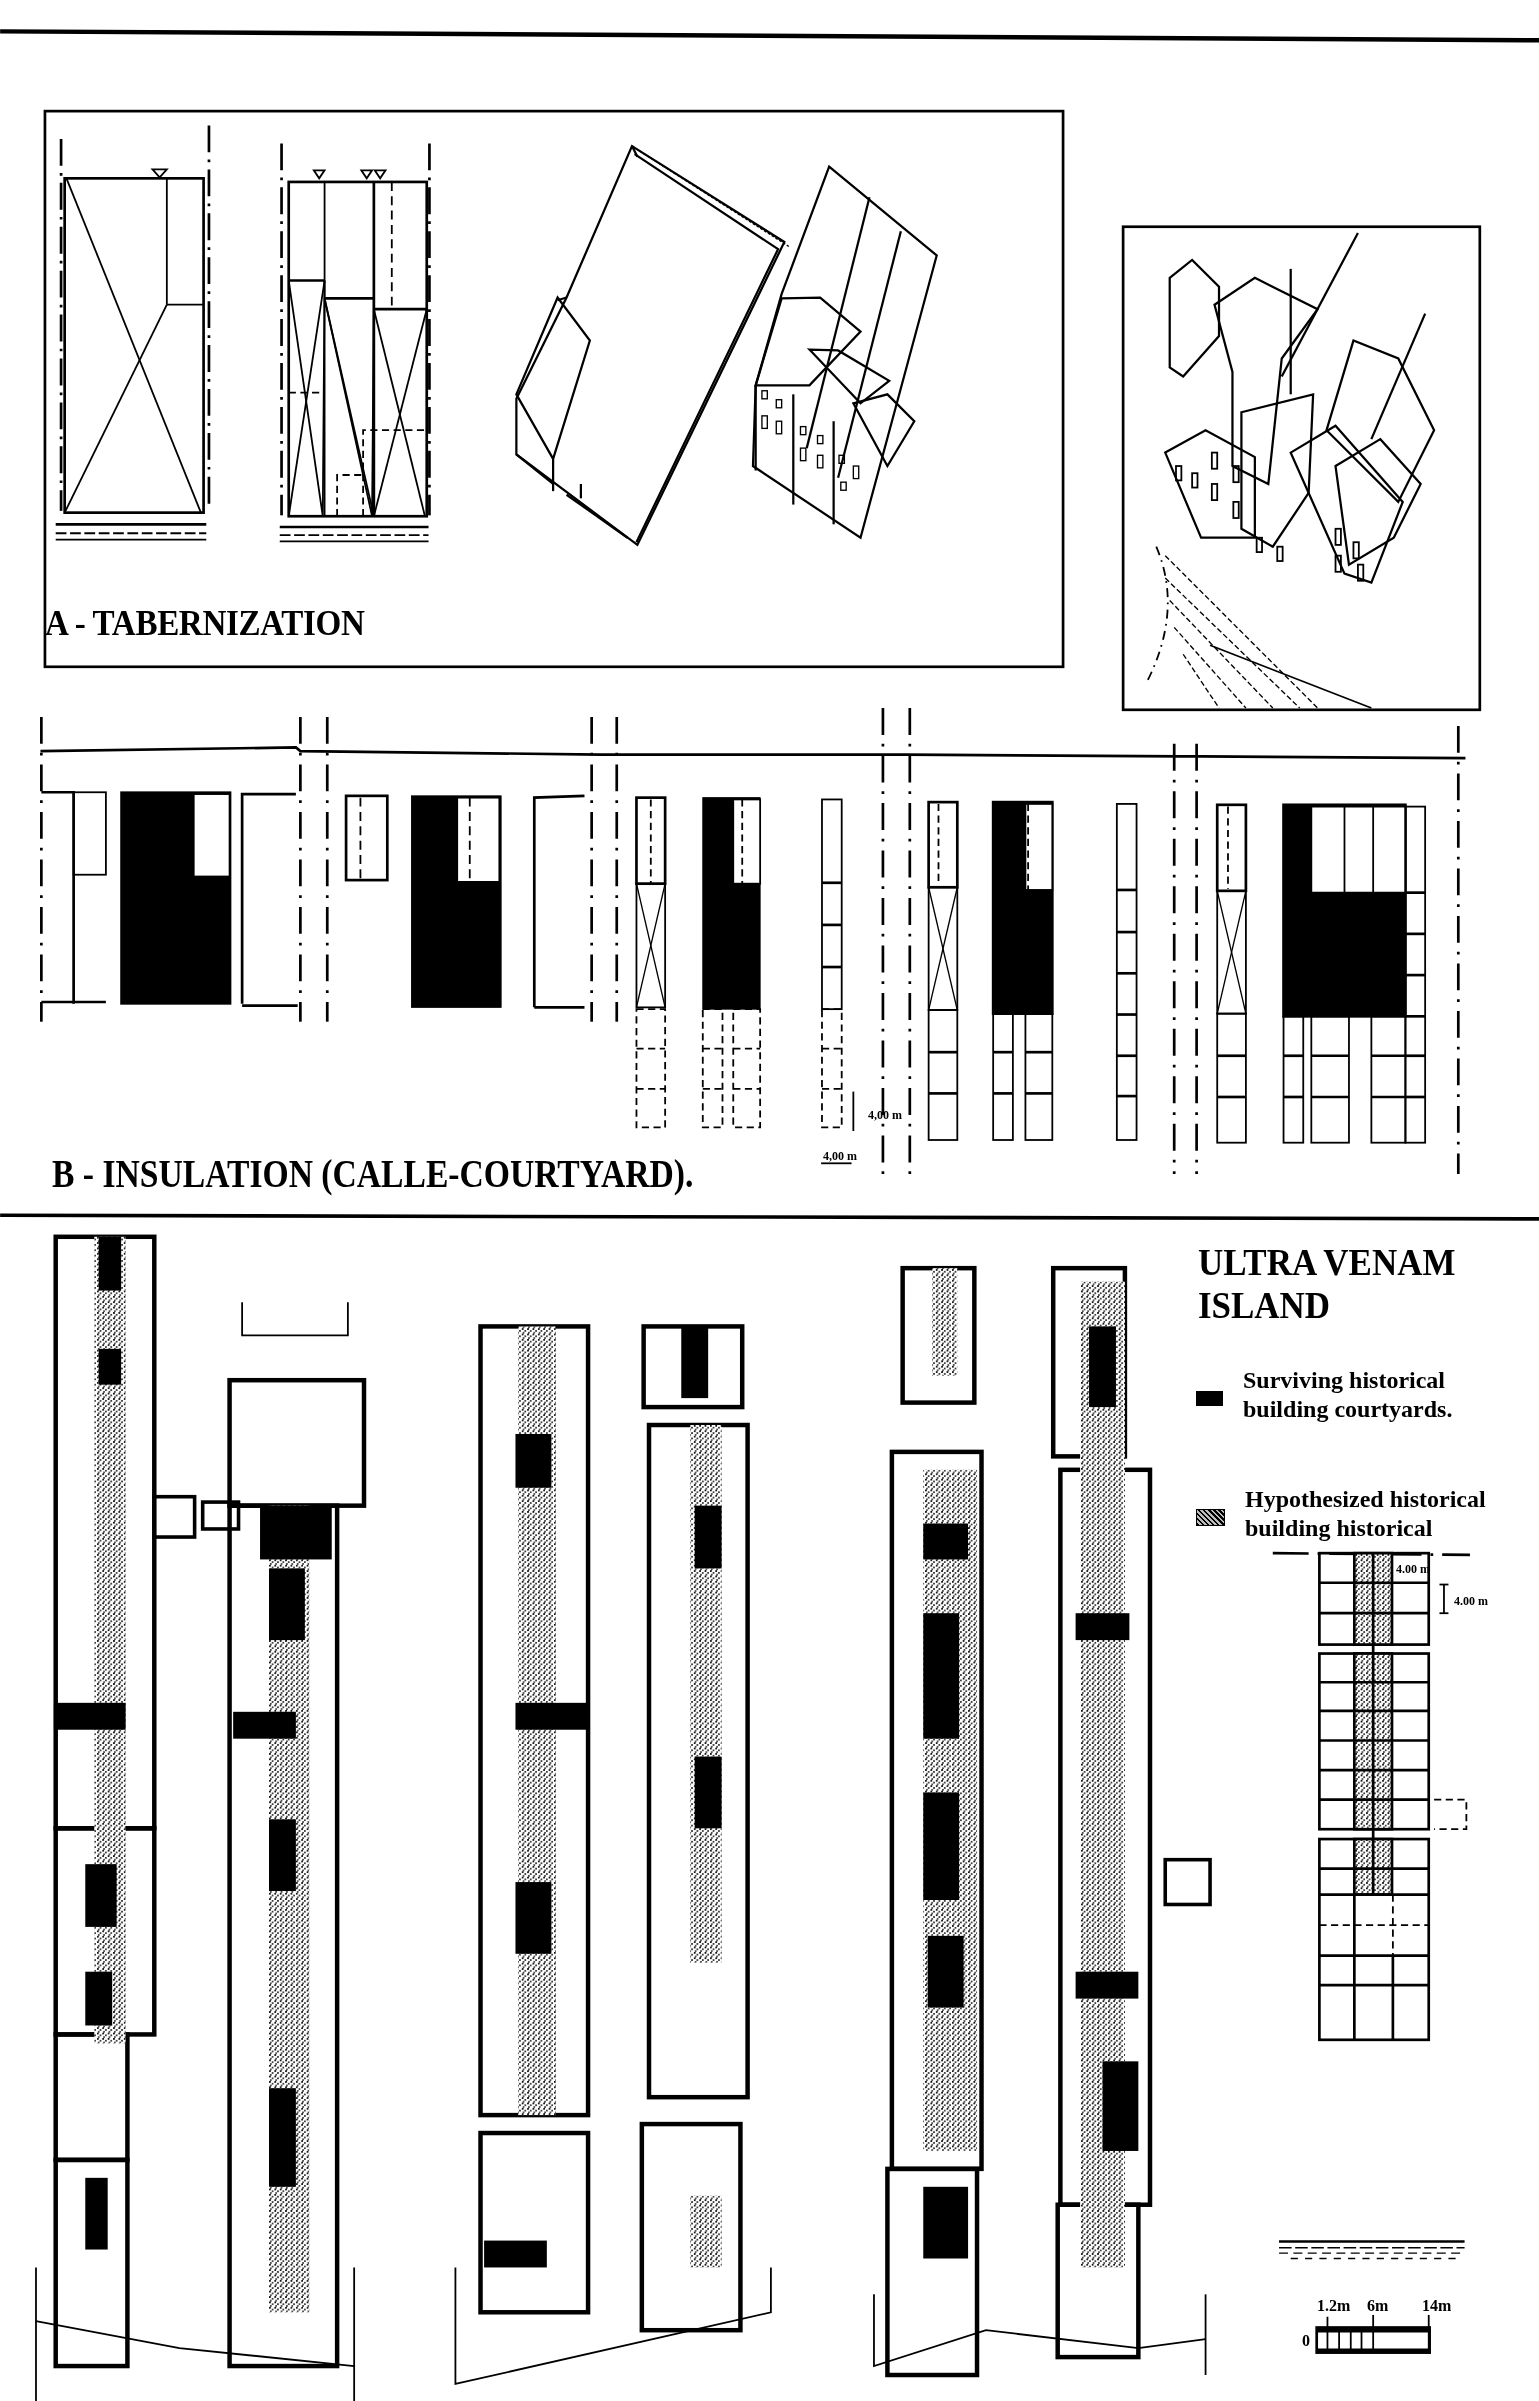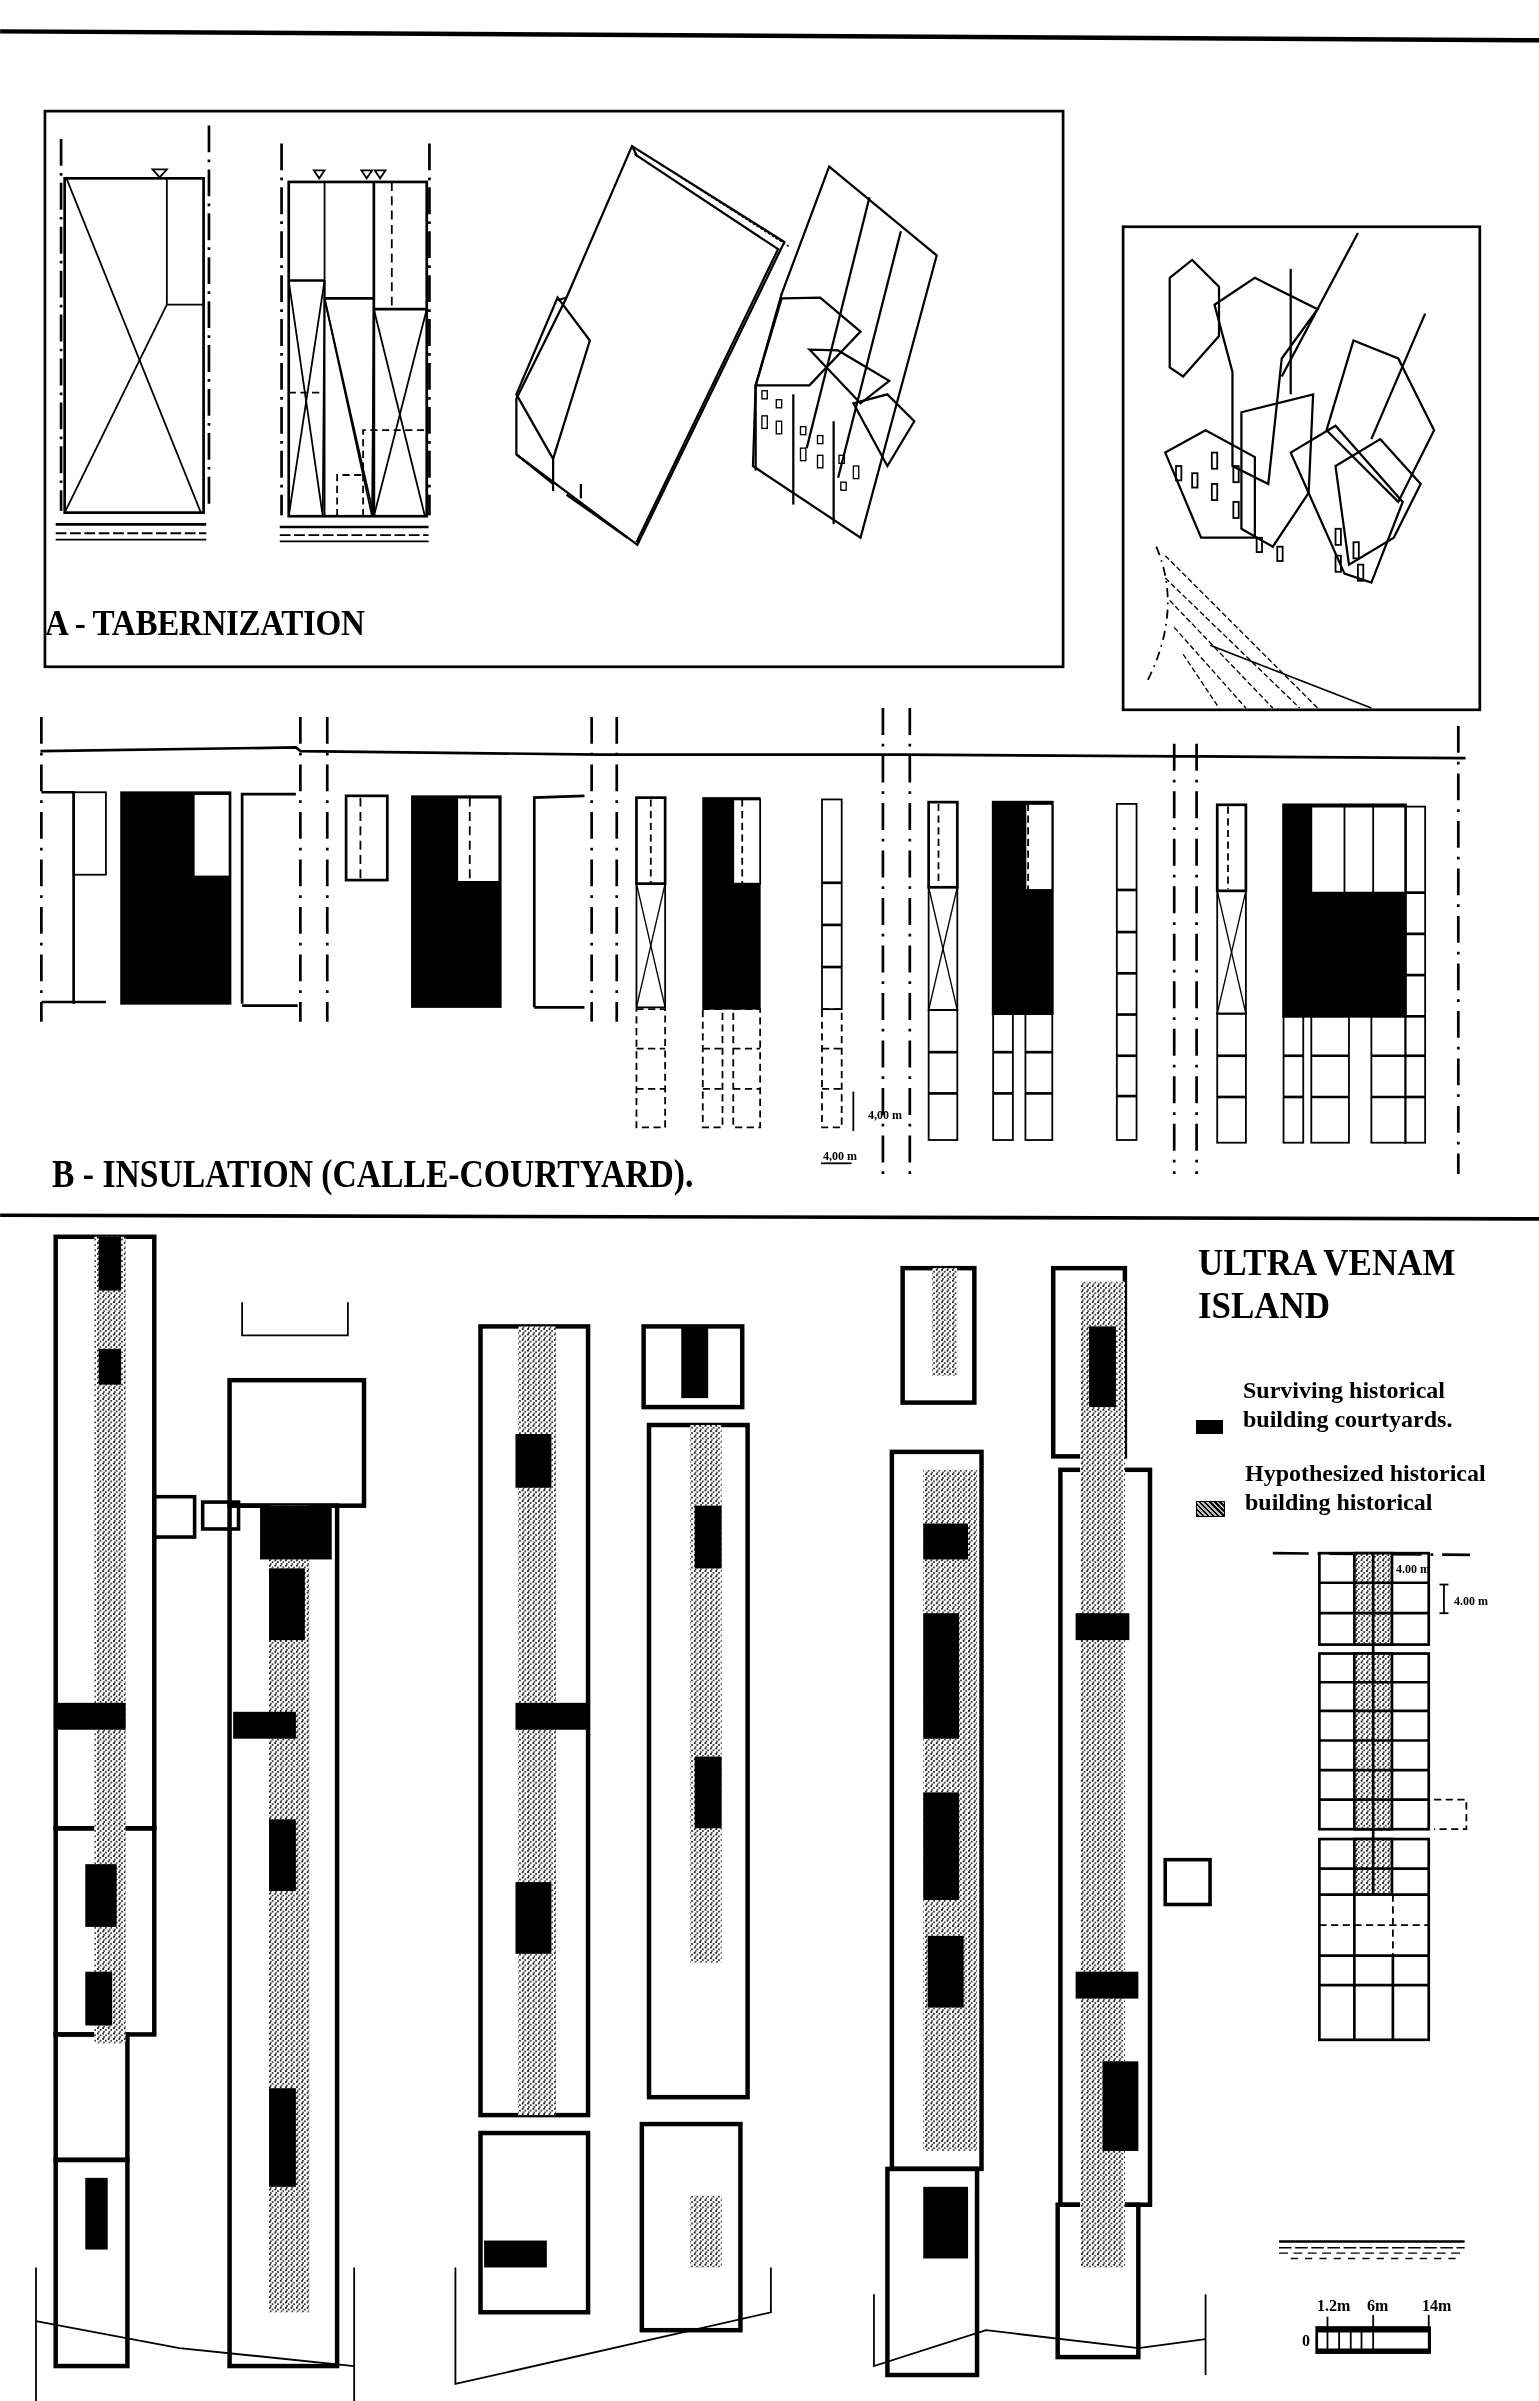--- a/index.html
+++ b/index.html
@@ -2,21 +2,21 @@
 <html style="font-size:14.3px"><head>
 <meta charset="utf-8">
 <style>
   html,body{margin:0;padding:0;background:#fff;}
   body{width:1540px;height:2401px;position:relative;overflow:hidden;font-family:"Liberation Serif","DejaVu Serif",serif;color:#000;}
   .abs{position:absolute;}
   svg{position:absolute;left:0;top:0;}
   .title-a{left:45px;top:602px;font-size:36px;font-weight:bold;letter-spacing:-0.4px;transform:scaleX(0.92);transform-origin:left top;}
   .title-b{left:52px;top:1149px;font-size:41px;font-weight:bold;transform:scaleX(0.82);transform-origin:left top;white-space:nowrap;}
   .island-title{left:1198px;top:1241px;font-size:38px;font-weight:bold;line-height:43px;transform:scaleX(0.92);transform-origin:left top;}
-  .legend{left:1196px;font-size:24px;font-weight:bold;line-height:29px;display:flex;align-items:flex-end;margin-top:10px;}
+  .legend{left:1196px;font-size:24px;font-weight:bold;line-height:29px;display:flex;align-items:center;}
   .legend .sw{width:27px;height:14.3px;margin-top:7.2px;margin-right:20px;flex:0 0 auto;}
   .sw-surv{background:#000;}
   .sw-hyp{background:repeating-linear-gradient(45deg,#000 0 1.8px,#bbb 1.8px 3.6px);border:0.9px solid #000;}
   .dim{font-size:12px;font-weight:bold;}
   .scale-lbl{font-size:16px;font-weight:bold;}
 </style>
 </head>
 <body>
 
 <svg width="1540" height="2401" viewBox="0 0 1718 2679">
@@ -412,21 +412,21 @@
   <div>ISLAND</div>
 </div>
 
 <div class="abs legend" style="top:1366px;">
   <span class="sw sw-surv"></span>
   <div>
     <div>Surviving historical</div>
     <div>building courtyards.</div>
   </div>
 </div>
-<div class="abs legend" style="top:1449px;">
+<div class="abs legend" style="top:1485px;">
   <span class="sw sw-hyp"></span>
   <div>
     <div>Hypothesized historical</div>
     <div>building historical</div>
   </div>
 </div>
 
 <div class="abs dim" style="left:1396px;top:1562px;">4.00 m</div>
 <div class="abs dim" style="left:1454px;top:1594px;">4.00 m</div>
 

